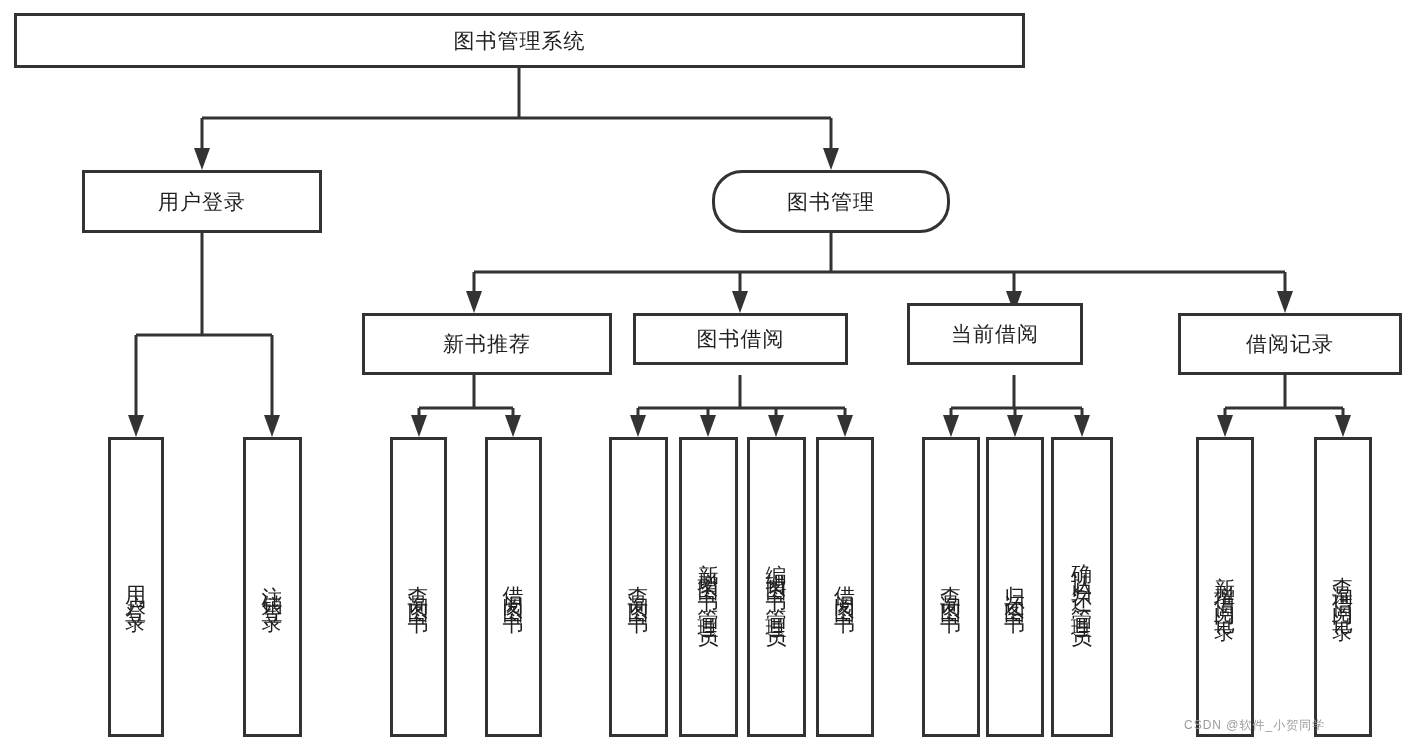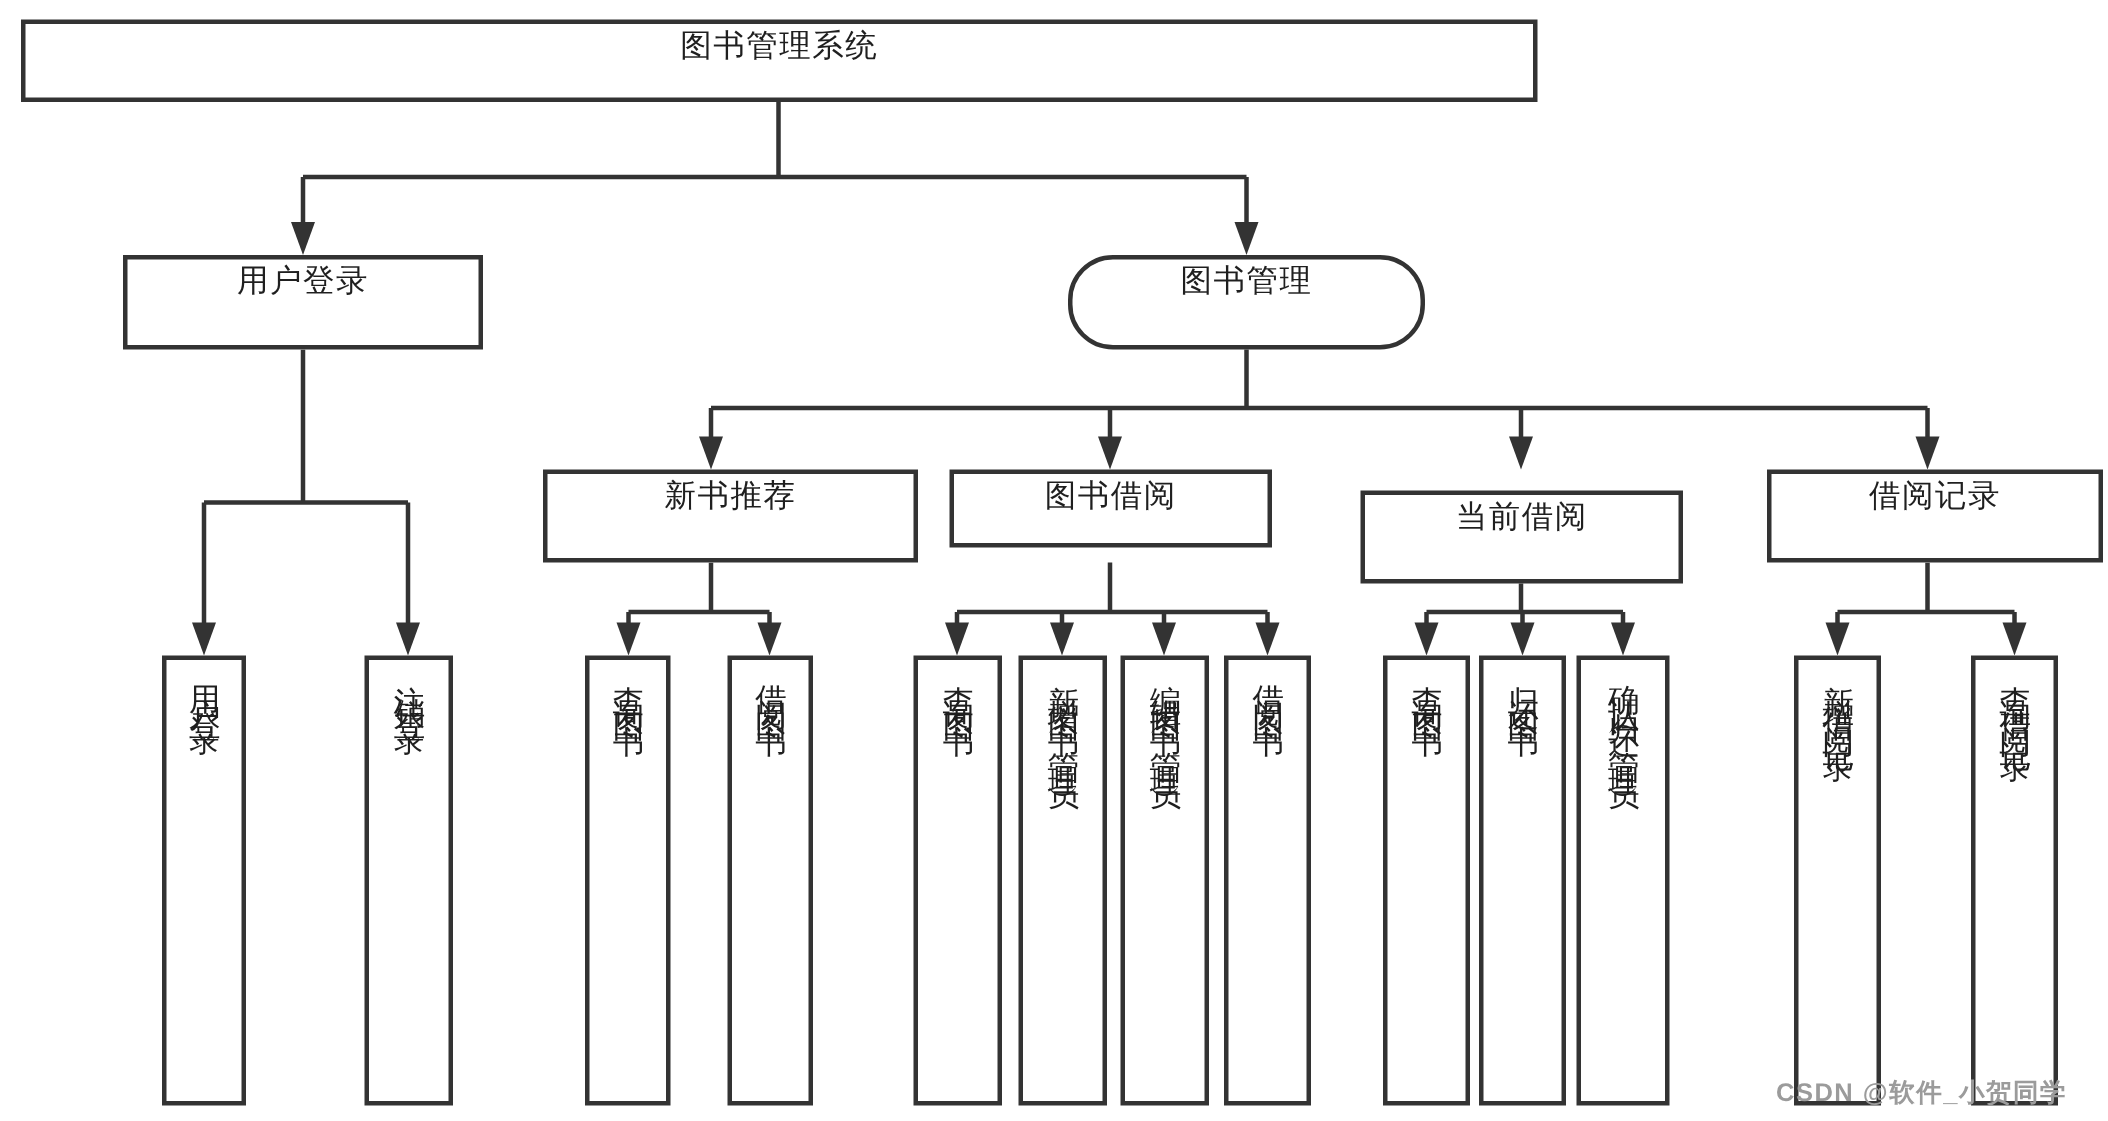--- a/index.html
+++ b/index.html
@@ -35,42 +35,41 @@
     fill: var(--line);
     stroke: none;
   }
   .node {
     position: absolute;
     box-sizing: border-box;
     border: 3px solid var(--line);
     background: var(--box-background);
     color: var(--text);
     display: flex;
-    align-items: flex-start;
+    align-items: center;
     justify-content: center;
     font-size: 21px;
     letter-spacing: 1px;
   }
   .node .vtext {
     writing-mode: vertical-rl;
     text-orientation: mixed;
     letter-spacing: 9px;
     line-height: 1;
     white-space: nowrap;
   }
   .watermark {
     position: absolute;
     left: 1184px;
     top: 717px;
-    font-size: 17px;
+    font-size: 12px;
     letter-spacing: 1px;
     color: var(--watermark);
     white-space: nowrap;
     z-index: 5;
-    font-weight: bold;
   }
 </style>
 </head>
 <body>
 
 <div class="canvas">
 
   <svg class="connectors" viewBox="0 0 1405 747" xmlns="http://www.w3.org/2000/svg">
     <g>
       <path d="M519,68 V118 M202,118 H831 M202,118 V150 M831,118 V150"></path>
@@ -124,21 +123,21 @@
   <div class="node" style="left:712px; top:170px; width:238px; height:63px;border-radius:30px;">
     <span>图书管理</span>
   </div>
 
   <div class="node" style="left:362px; top:313px; width:250px; height:62px;">
     <span>新书推荐</span>
   </div>
   <div class="node" style="left:633px; top:313px; width:215px; height:52px;">
     <span>图书借阅</span>
   </div>
-  <div class="node" style="left:907px; top:327px; width:215px; height:62px;">
+  <div class="node" style="left:907px; top:303px; width:176px; height:62px;">
     <span>当前借阅</span>
   </div>
   <div class="node" style="left:1178px; top:313px; width:224px; height:62px;">
     <span>借阅记录</span>
   </div>
 
   <div class="node" style="left:108px; top:437px; width:56px; height:300px;">
     <span class="vtext">用户登录</span>
   </div>
   <div class="node" style="left:243px; top:437px; width:59px; height:300px;">

